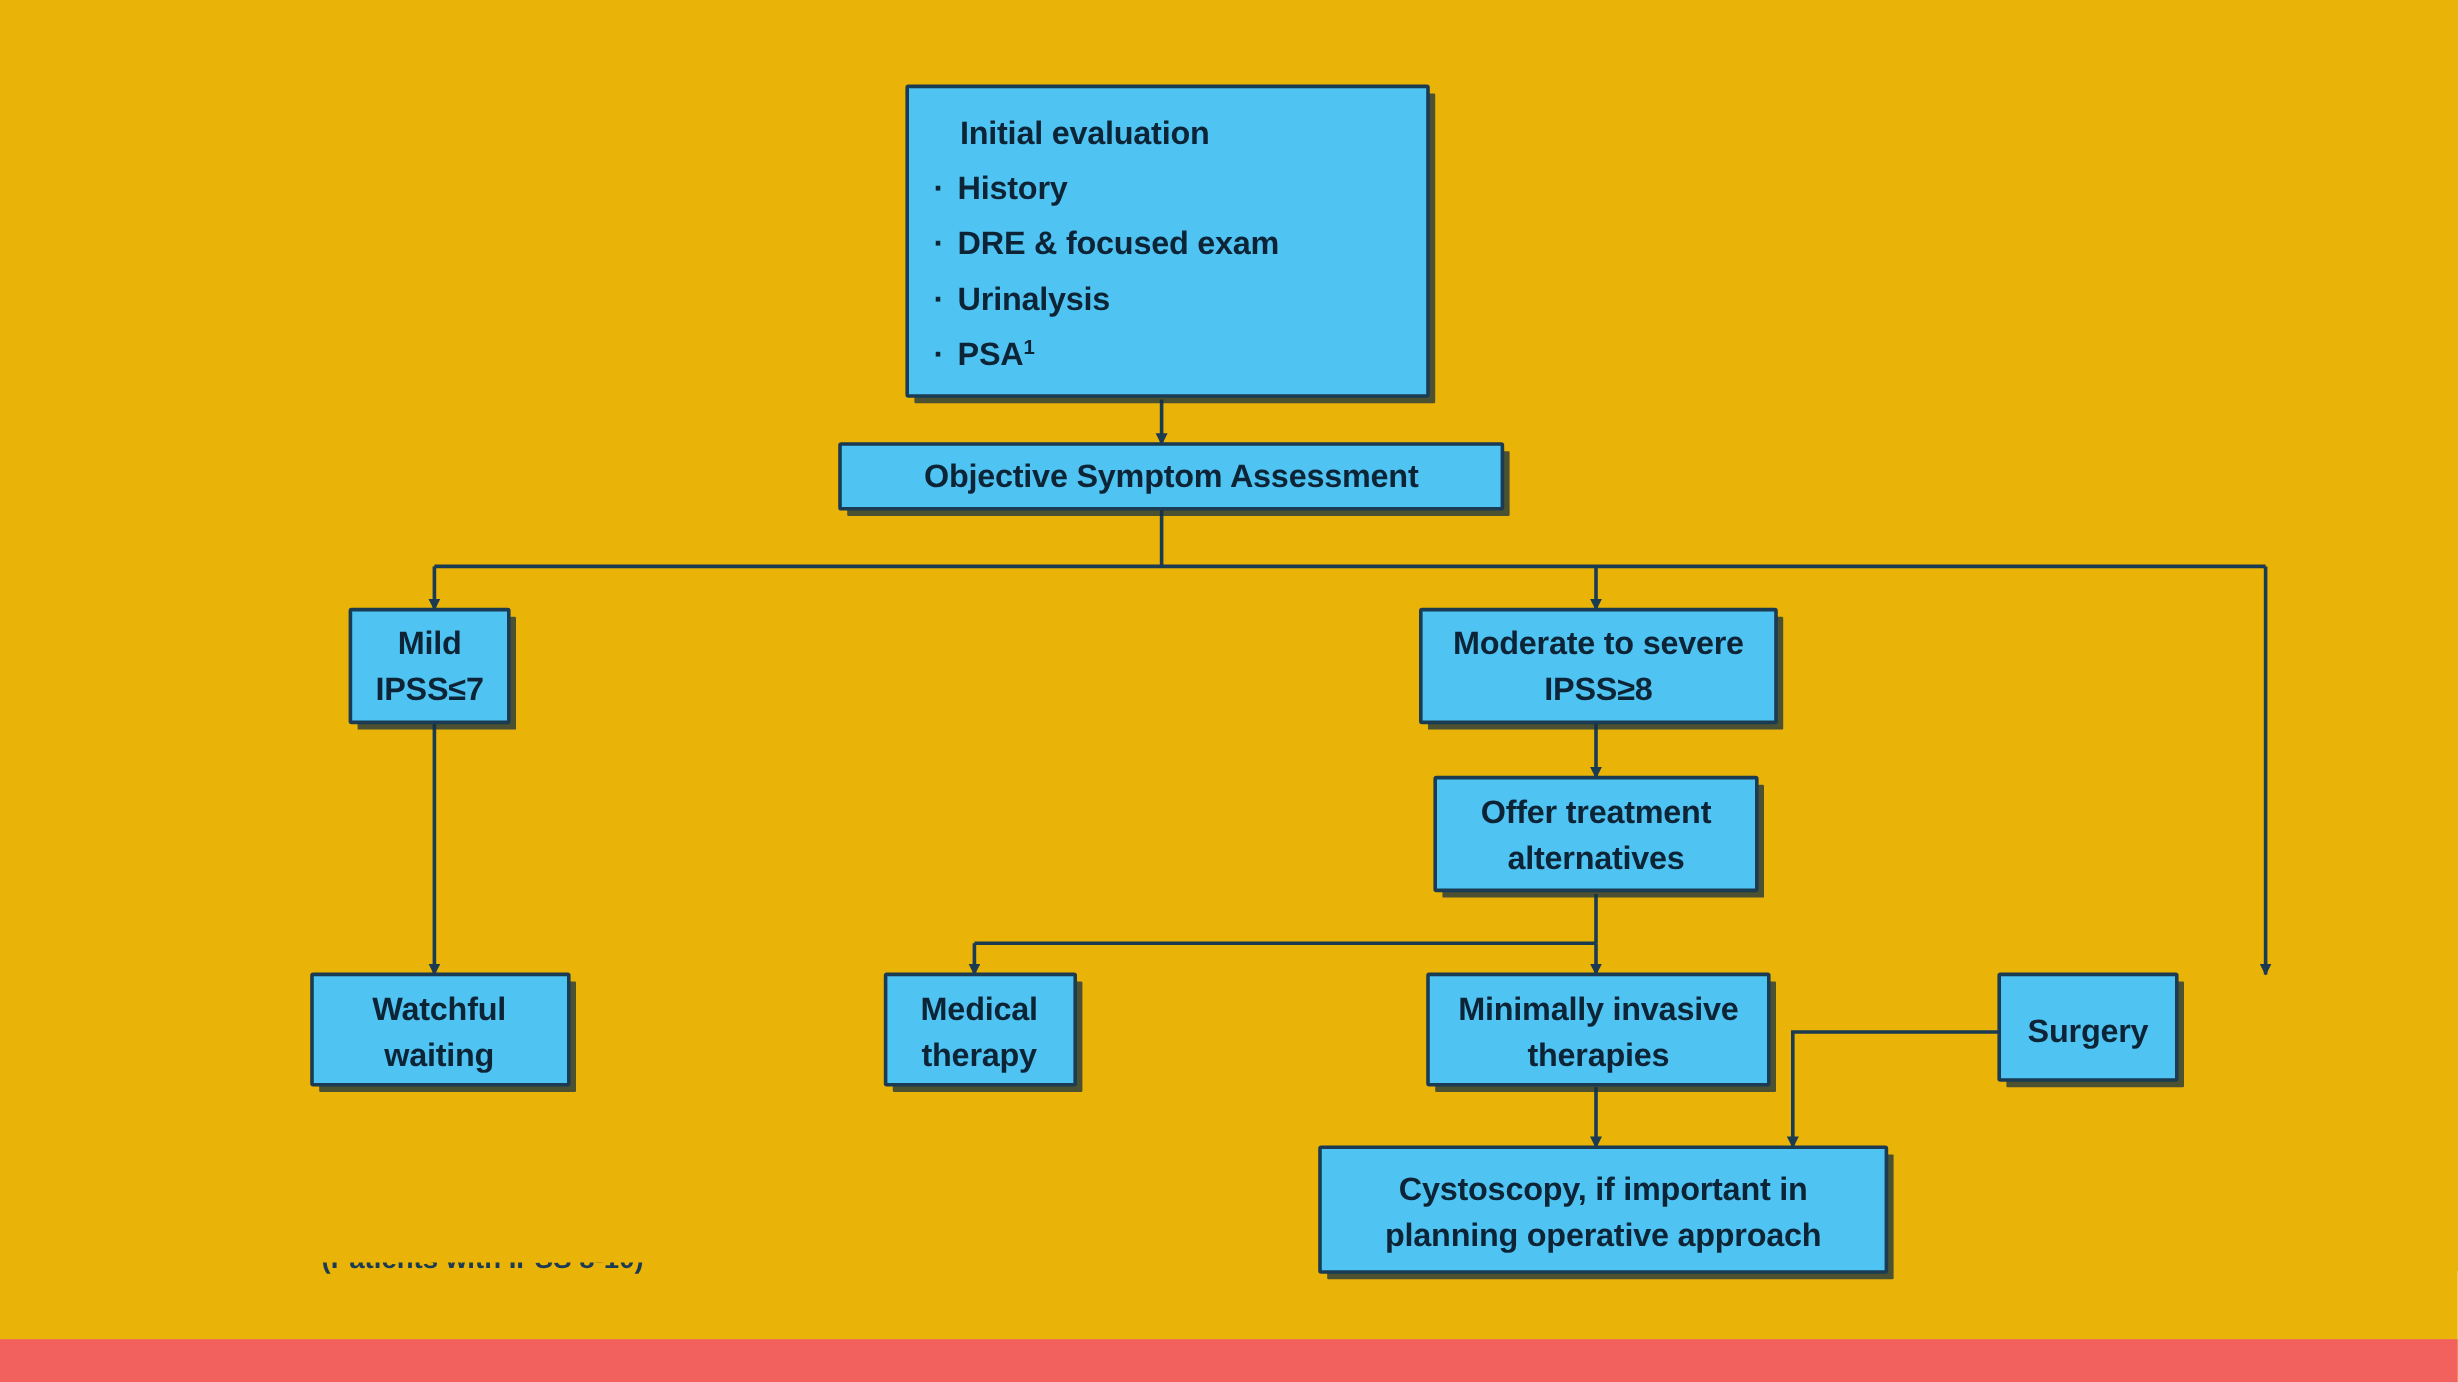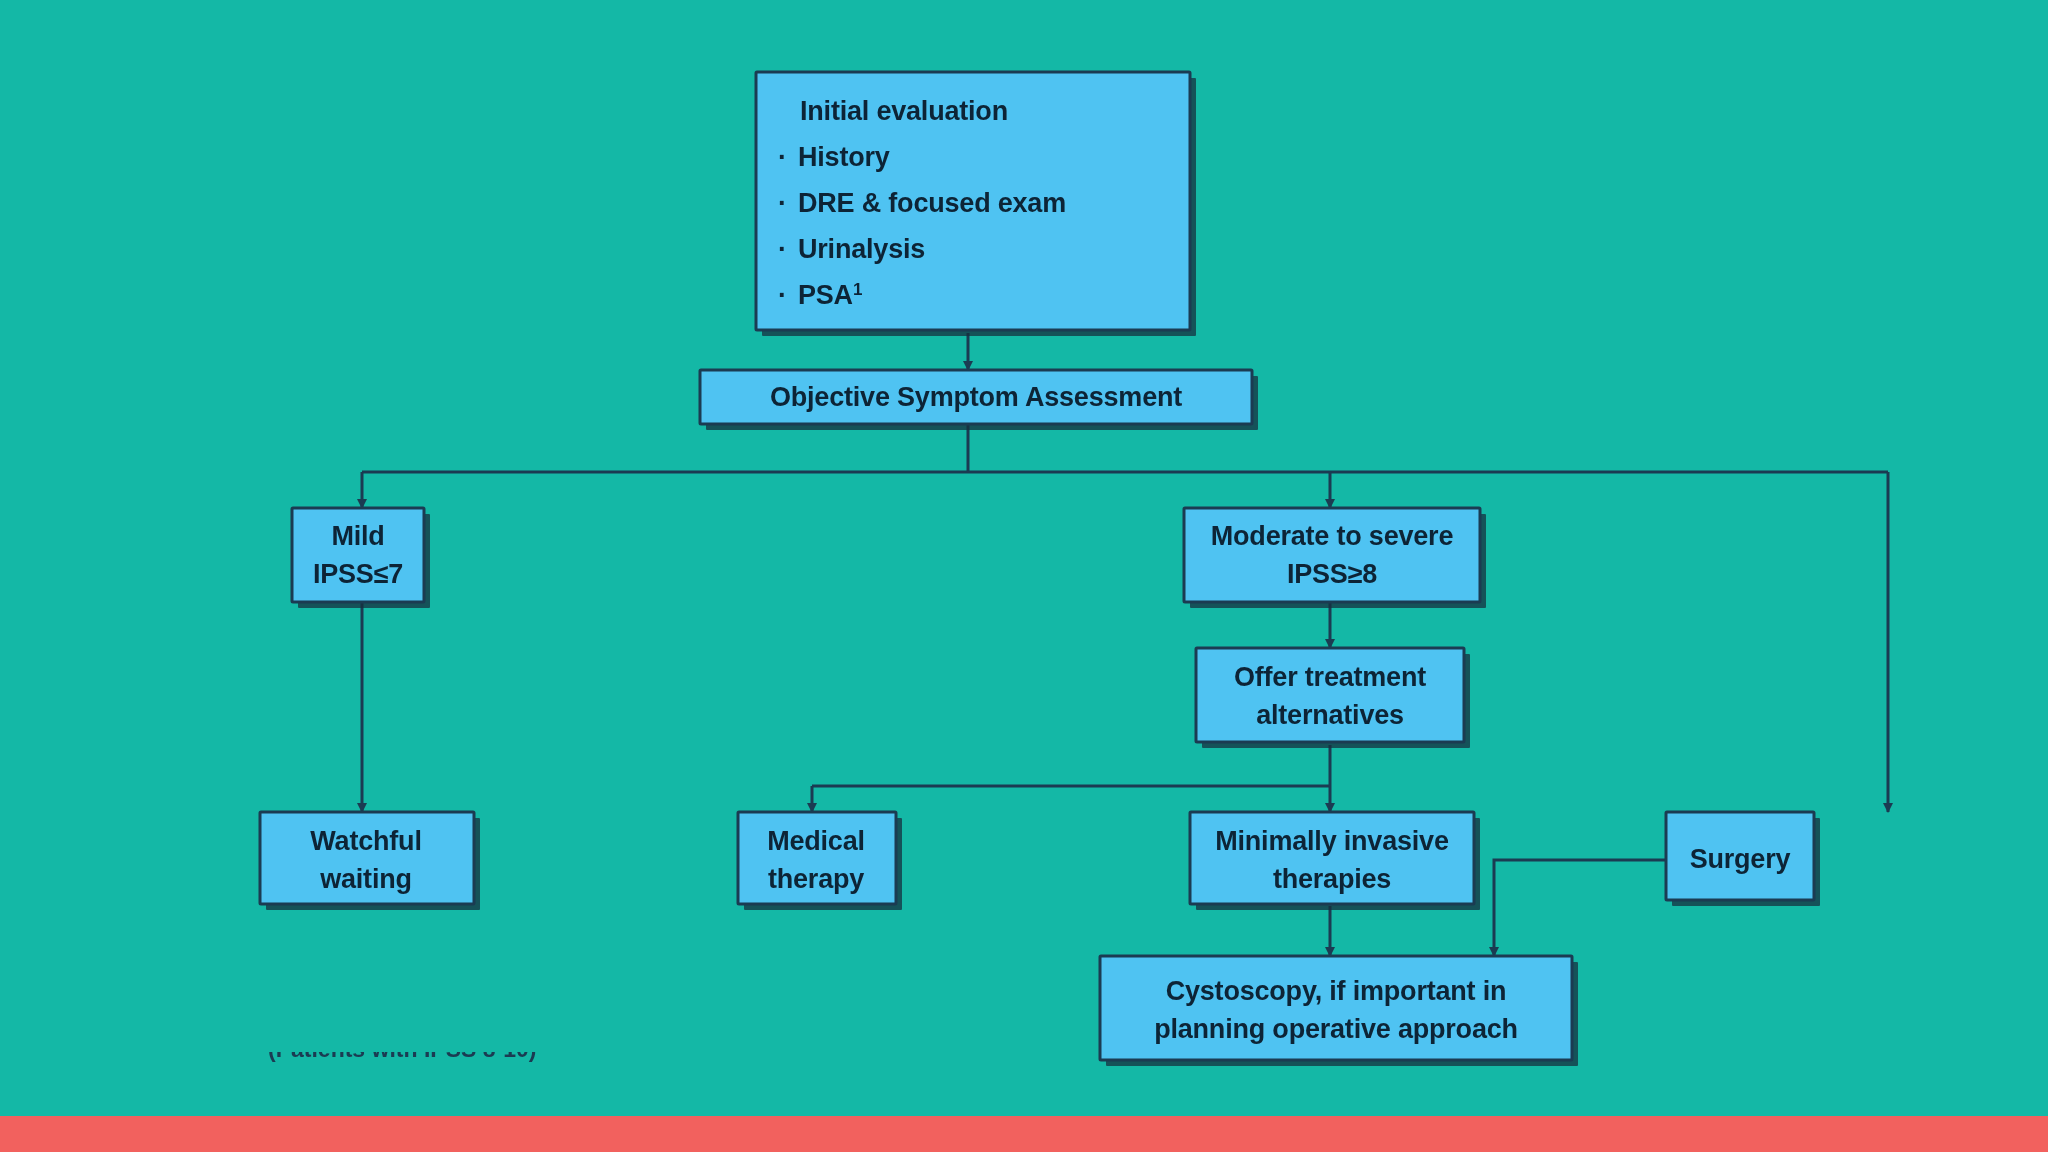--- a/index.html
+++ b/index.html
@@ -11,21 +11,21 @@
   body {
     width: 2048px;
     height: 1152px;
     position: relative;
     overflow: hidden;
     font-family: "Liberation Sans", sans-serif;
   }
   #slide {
     position: absolute;
     inset: 0;
-    background: #14b8a6;
+    background: #eab308;
   }
   #flow {
     position: absolute;
     left: 0;
     top: 0;
     width: 2048px;
     height: 1152px;
     display: block;
   }
   .node-box {

